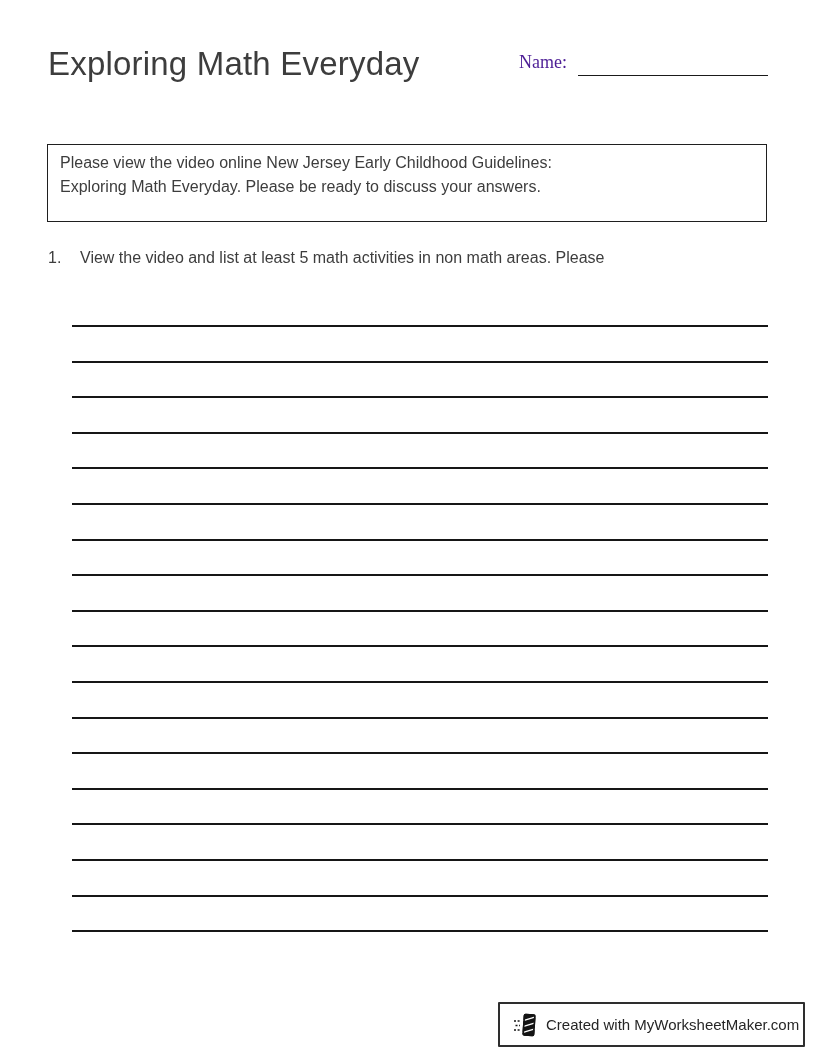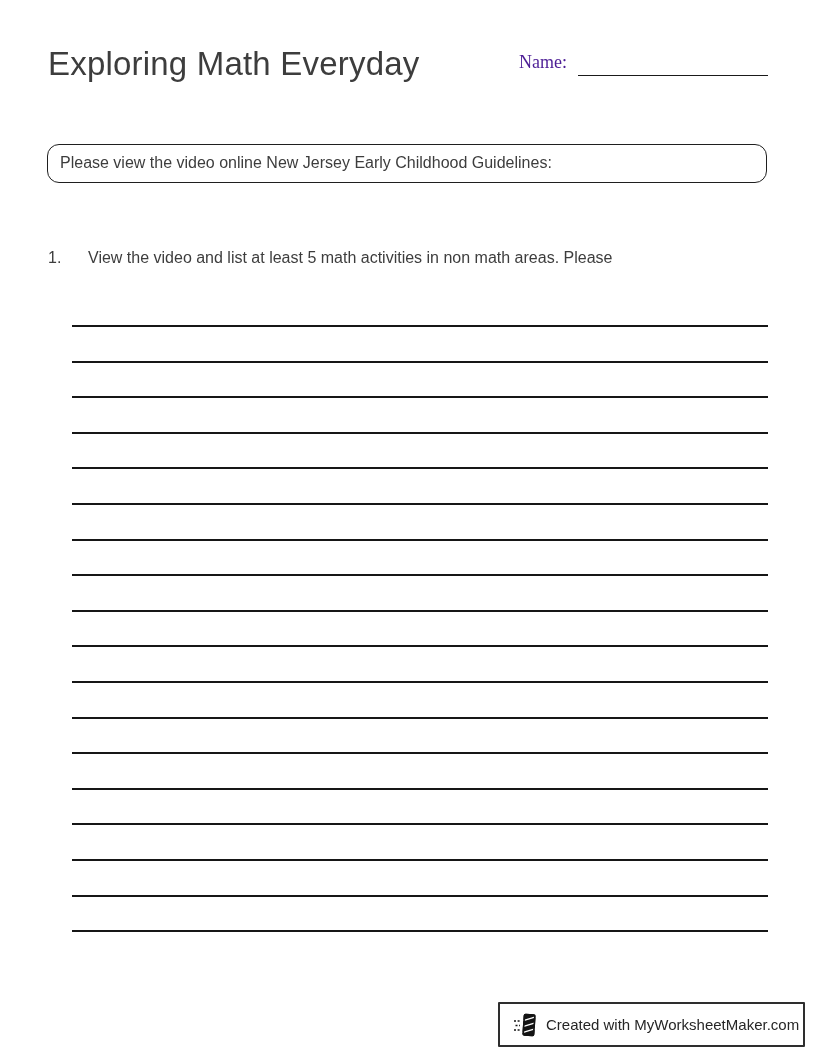--- a/index.html
+++ b/index.html
@@ -29,30 +29,30 @@
     font-size:18px;color:#4c1d95;
   }
   .name-line{
     position:absolute;left:578px;top:75px;width:190px;height:0;
     border-top:1.6px solid #1a1a1a;
   }
   .instruction-box{
     position:absolute;left:47px;top:144px;width:720px;
     box-sizing:border-box;
     border:1.8px solid var(--border);
-    border-radius:12px;
-    padding:6px 12px 7px 12px;
+    border-radius:0;
+    padding:6px 12px 22px 12px;
     font-size:16px;line-height:24px;color:var(--text);
   }
   .question{
     position:absolute;left:48px;top:246px;width:710px;
     font-size:16px;line-height:24px;color:var(--text);
   }
   .q-num{position:absolute;left:0;top:0;}
-  .q-text{margin-left:40px;}
+  .q-text{margin-left:32px;}
   .answer-lines{position:absolute;left:0;top:0;width:816px;height:1056px;pointer-events:none;}
   .answer-line{
     position:absolute;left:72px;width:696px;height:0;
     border-top:2px solid var(--line);
   }
   .footer-badge{
     position:absolute;left:498px;top:1002px;width:307px;height:45px;
     box-sizing:border-box;
     border:2px solid #2e2e2e;border-radius:1px;
     display:flex;align-items:center;
@@ -69,20 +69,21 @@
 
 <div class="page">
 
   <h1 class="page-title">Exploring Math Everyday</h1>
 
   <span class="name-label">Name:</span>
   <div class="name-line"></div>
 
   <div class="instruction-box">
     <div>Please view the video online New Jersey Early Childhood Guidelines:</div>
+    <div>Exploring Math Everyday. Please be ready to discuss your answers.</div>
   </div>
 
   <div class="question">
     <span class="q-num">1.</span>
     <div class="q-text">
       <div>View the video and list at least 5 math activities in non math areas. Please</div>
     </div>
   </div>
 
   <div class="answer-lines" id="answer-lines">

